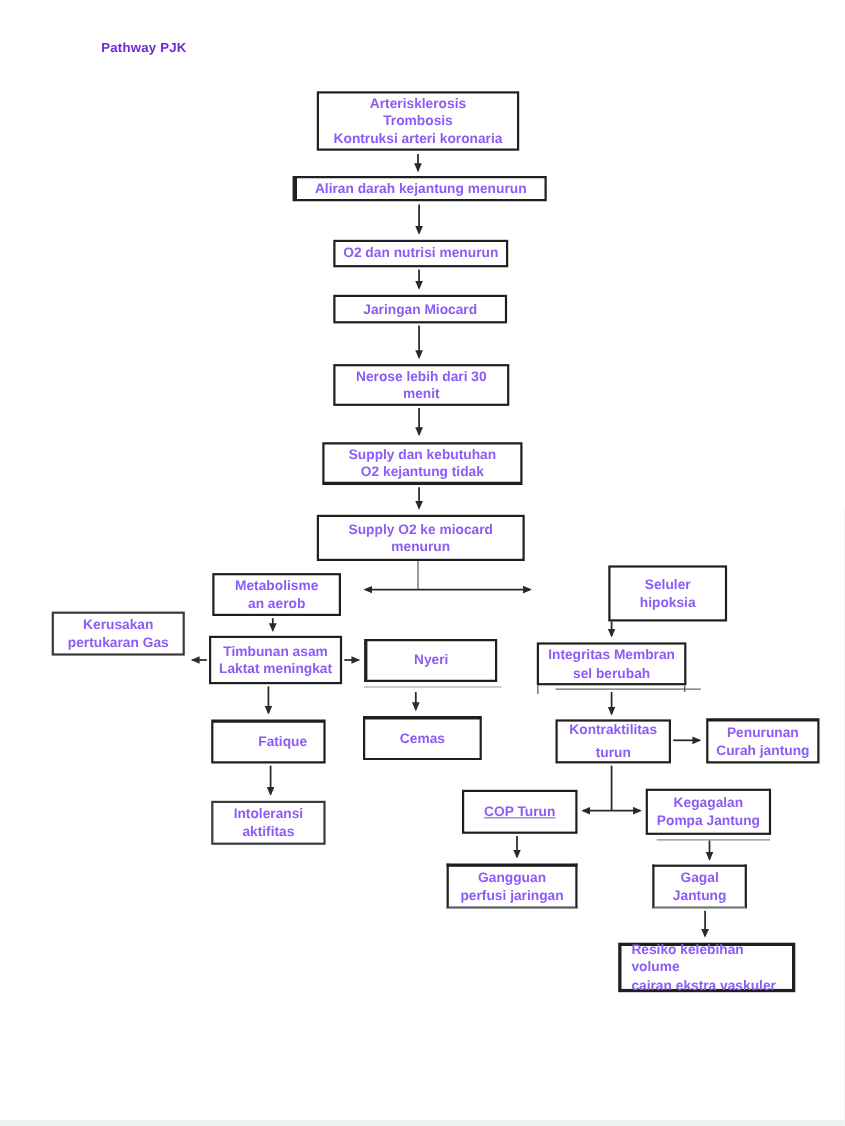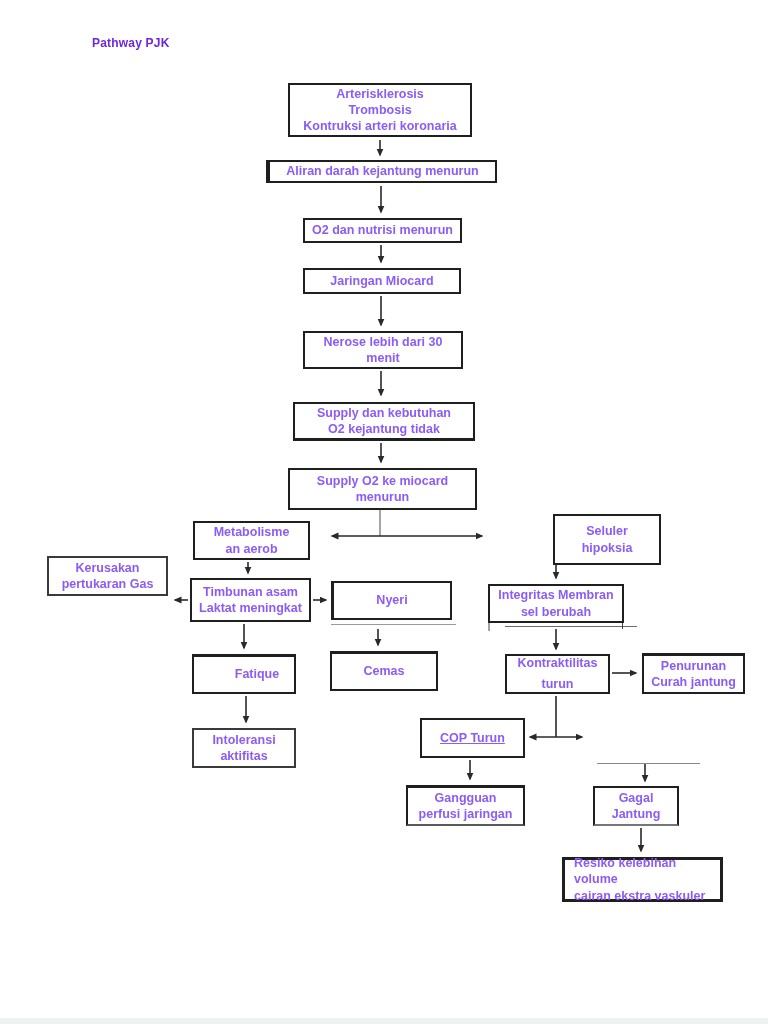--- a/index.html
+++ b/index.html
@@ -135,20 +135,22 @@
   <div class="node" id="n-nyeri">Nyeri</div>
   <div class="node" id="n-integritas">Integritas Membran
 sel berubah</div>
   <div class="node thick-top" id="n-fatique">Fatique</div>
   <div class="node thick-top" id="n-cemas">Cemas</div>
   <div class="node" id="n-kontraktilitas">Kontraktilitas
 turun</div>
   <div class="node thick-top" id="n-penurunan">Penurunan
 Curah jantung</div>
   <div class="node" id="n-cop">COP Turun</div>
+  <div class="node" id="n-kegagalan">Kegagalan
+Pompa Jantung</div>
   <div class="node" id="n-intoleransi">Intoleransi
 aktifitas</div>
   <div class="node thick-top" id="n-gangguan">Gangguan
 perfusi jaringan</div>
   <div class="node" id="n-gagal">Gagal Jantung</div>
   <div class="node" id="n-resiko">Resiko kelebihan volume
 cairan ekstra vaskuler</div>
 
   <div class="bottom-tint"></div>
 </div>

